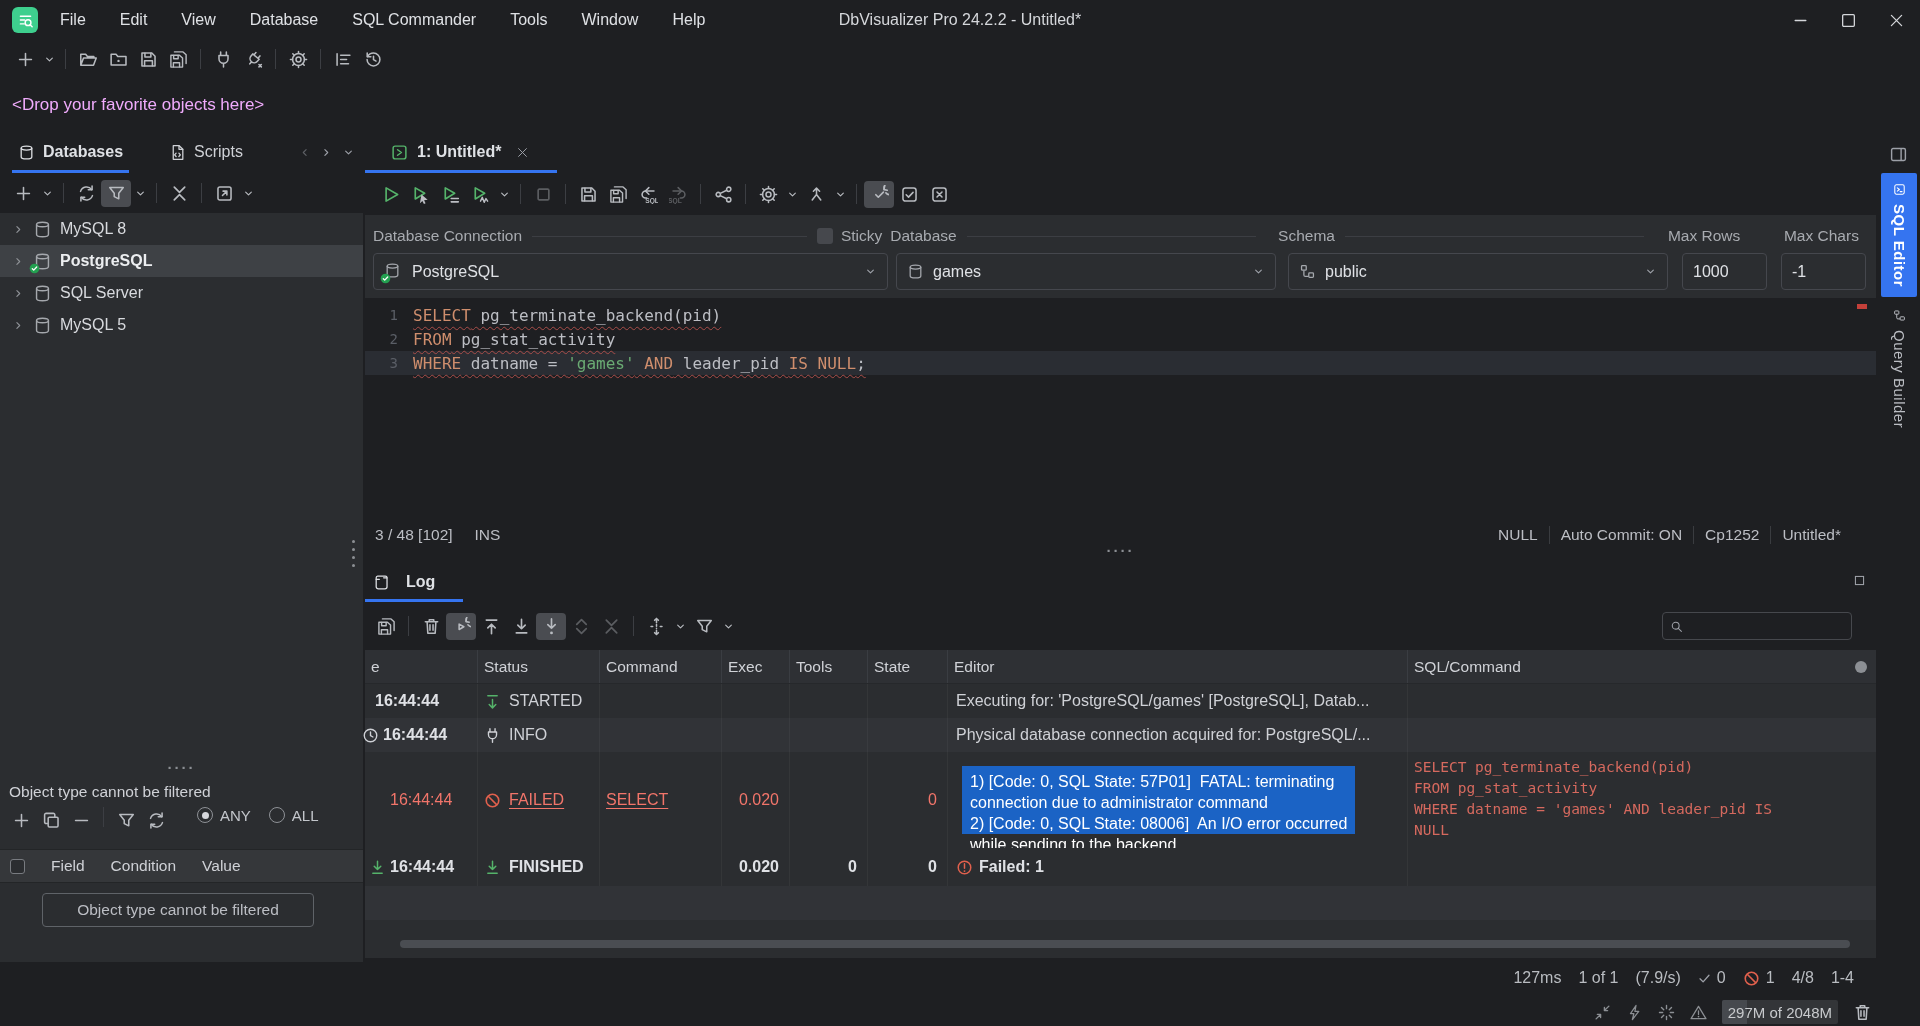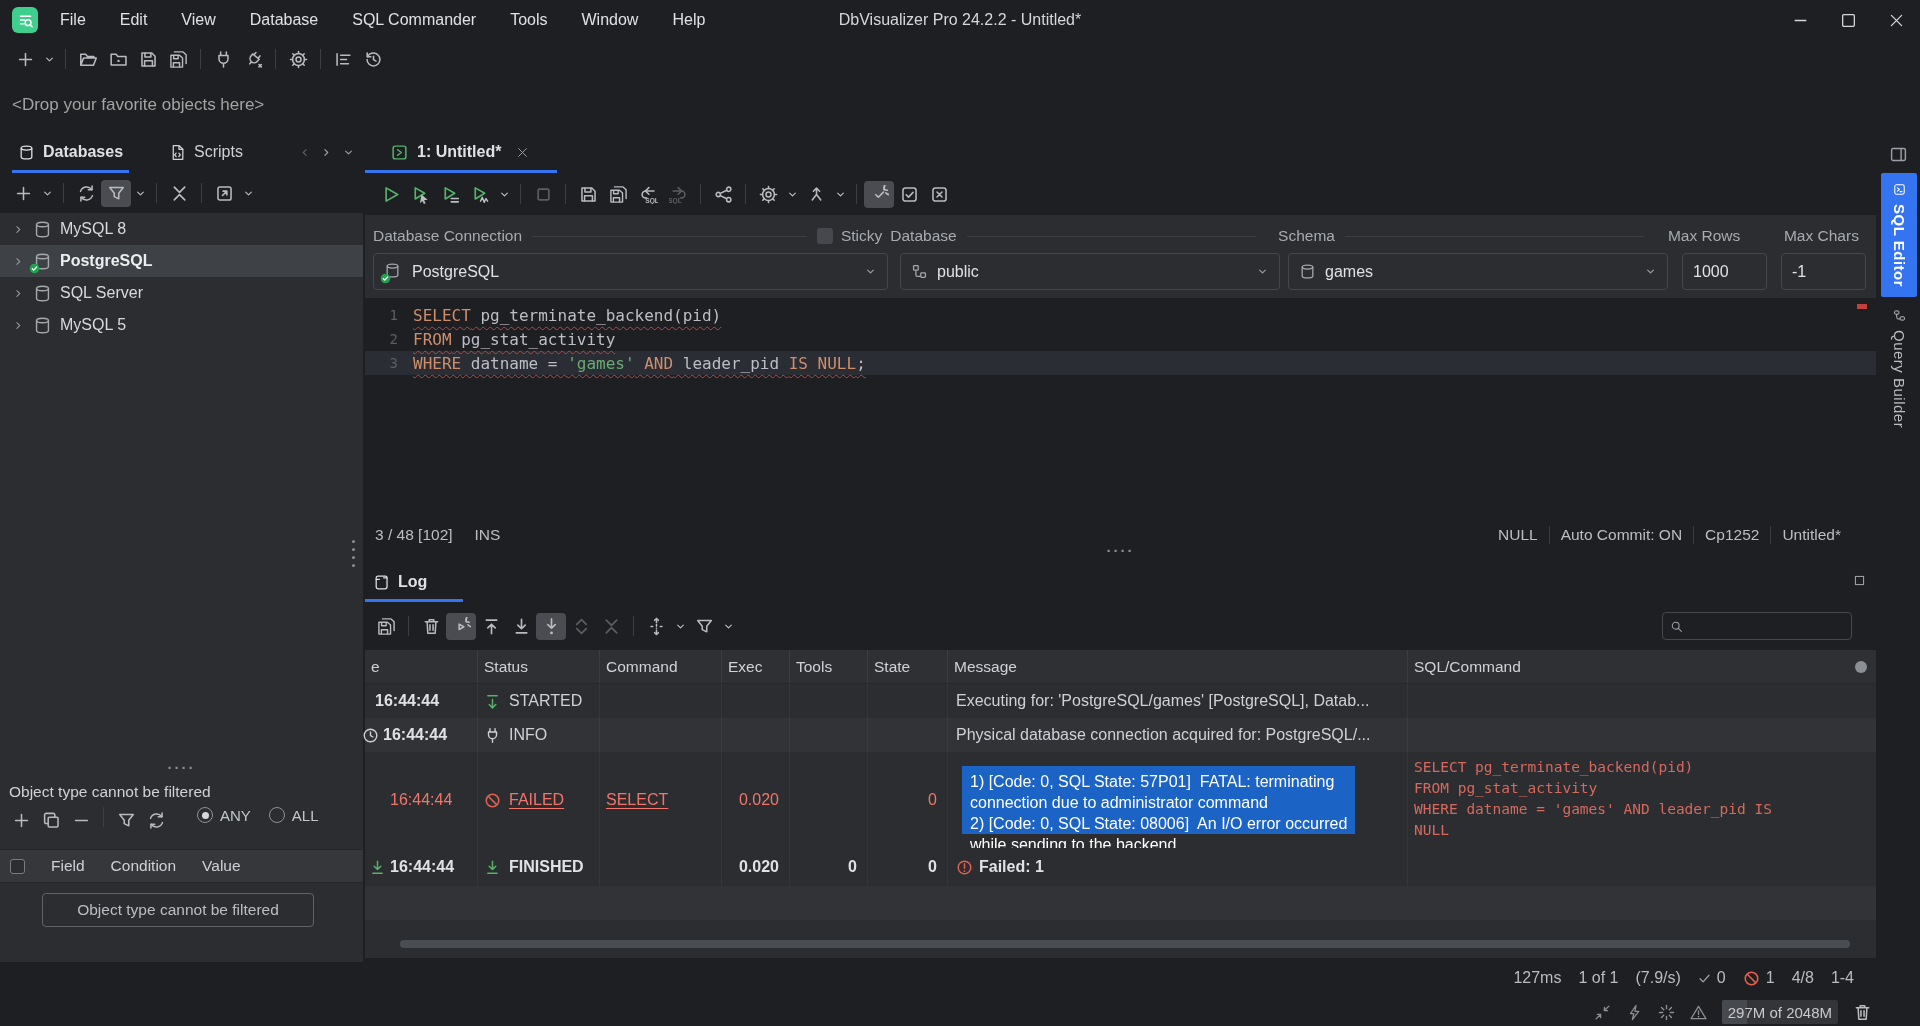--- a/index.html
+++ b/index.html
@@ -28,21 +28,21 @@
   #menubar{display:flex;gap:34px;margin-left:22px;z-index:2}
   #menubar span{cursor:default}
   #win-title{left:0;top:0;width:1920px;height:40px;text-align:center;line-height:40px;color:#d5d7db;pointer-events:none}
   #wctl{right:0;top:0;height:40px;display:flex;z-index:2}
   .wbtn{width:48px;height:40px;display:flex;align-items:center;justify-content:center;color:#d5d7db}
 
   
   #main-toolbar{top:40px;left:0;width:1920px;height:38px;display:flex;align-items:center;padding-left:10px}
 
   
-  #drop-row{top:78px;left:0;width:1920px;height:53px;line-height:53px;padding-left:12px;color:#a3a3a3;font-size:17px}
+  #drop-row{top:78px;left:0;width:1920px;height:53px;line-height:53px;padding-left:12px;color:#f0abfc;font-size:17px}
 
   
   #left-panel{top:131px;left:0;width:363px;height:831px}
   .ptabs{position:absolute;top:0;left:0;right:0;height:42px;display:flex;align-items:center;padding-left:12px}
   .ptab{position:relative;height:42px;display:flex;align-items:center;gap:8px;padding:0 6px;color:#cfd1d6}
   .ptab.active{color:var(--txt);font-weight:700}
   .tabline{position:absolute;left:0;right:0;bottom:0;height:3px;background:var(--blue)}
   .tnav{position:absolute;right:8px;top:0;height:42px;display:flex;align-items:center;gap:9px;color:var(--txt3)}
   .ttools{position:absolute;top:42px;left:0;right:0;height:40px;display:flex;align-items:center;padding-left:8px}
   .lbody{position:absolute;top:82px;left:0;right:0;bottom:0;background:var(--panel)}
@@ -94,21 +94,21 @@
 
   .estatus{position:absolute;top:387px;left:0;right:0;height:34px;display:flex;align-items:center;color:var(--txt2);font-size:15.5px}
   .estatus .lft{margin-left:10px;display:flex;gap:22px}
   .estatus .rgt{margin-left:auto;margin-right:24px;display:flex;align-items:center}
   .eseg{padding:0 11px;border-left:1px solid #3a3c40}
   .eseg:first-child{border-left:none}
   .msplit{position:absolute;top:411px;left:0;right:0;text-align:center;color:#8c8f94;font-weight:700;letter-spacing:2px;font-size:15px}
 
   
   .logtabrow{position:absolute;top:431px;left:0;right:0;height:40px}
-  .logtab{position:absolute;left:0;top:0;height:40px;display:flex;align-items:center;gap:8px;padding:0 12px 0 8px;font-weight:700}
+  .logtab{position:absolute;left:0;top:0;height:40px;display:flex;align-items:center;gap:16px;padding:0 12px 0 8px;font-weight:700}
   .tabline3{position:absolute;left:0;bottom:0;width:98px;height:3px;background:var(--blue)}
   .maxbtn{position:absolute;right:10px;top:12px;color:var(--txt3)}
   #log-toolbar{position:absolute;top:471px;left:0;right:0;height:48px;display:flex;align-items:center;padding-left:6px}
   .searchbox{position:absolute;right:24px;top:10px;width:190px;height:28px;border:1px solid #46484d;border-radius:4px;display:flex;align-items:center;padding:0 7px;gap:6px;color:var(--txt3)}
   .searchbox input{flex:1;background:transparent;border:none;outline:none;color:var(--txt);font-size:15px;min-width:0}
 
   #log-table{position:absolute;top:519px;left:0;right:0;height:308px;background:var(--panel)}
   #log-header{display:flex;height:34px;background:#2e3034;border-bottom:1px solid #26282b;color:#d0d2d7;font-size:15.5px;position:relative}
   .hc{display:flex;align-items:center;padding-left:6px;border-right:1px solid #3a3d42;flex:0 0 auto;overflow:hidden;white-space:nowrap}
   .colbtn{position:absolute;right:9px;top:11px;width:12px;height:12px;border-radius:50%;background:#8c8f94}
@@ -930,34 +930,34 @@
             </svg>
           <svg class="badge">
               <use href="#s-badge"></use>
             </svg>
         </span>
         <span>PostgreSQL</span>
         <svg class="ic sm chev">
             <use href="#s-chevd"></use>
           </svg>
       </div>
+      <div class="selbox g2" style="margin-left:8px">
+        <svg class="ic md" style="color:#a5a8ad">
+            <use href="#s-db"></use>
+          </svg>
+        <span>games</span>
+        <svg class="ic sm chev">
+            <use href="#s-chevd"></use>
+          </svg>
+      </div>
       <div class="selbox g3" style="margin-left:12px">
         <svg class="ic md" style="color:#a5a8ad">
             <use href="#s-schema"></use>
           </svg>
         <span>public</span>
-        <svg class="ic sm chev">
-            <use href="#s-chevd"></use>
-          </svg>
-      </div>
-      <div class="selbox g2" style="margin-left:8px">
-        <svg class="ic md" style="color:#a5a8ad">
-            <use href="#s-db"></use>
-          </svg>
-        <span>games</span>
         <svg class="ic sm chev">
             <use href="#s-chevd"></use>
           </svg>
       </div>
       <input class="numin" style="margin-left: 14px;" value="1000">
       <input class="numin" style="margin-left: 14px;" value="-1">
     </div>
   </div>
 
   <div id="editor">
@@ -1078,21 +1078,21 @@
   </div>
 
   <div id="log-table">
     <div id="log-header">
         <div class="hc c0">e</div>
         <div class="hc c1">Status</div>
         <div class="hc c2">Command</div>
         <div class="hc c3">Exec</div>
         <div class="hc c4">Tools</div>
         <div class="hc c5">State</div>
-        <div class="hc c6">Message</div>
+        <div class="hc c6">Editor</div>
         <div class="hc c7">SQL/Command</div>
         <div class="colbtn"></div>
       </div>
     <div id="log-rows">
         <div class="lrow" style="height:34px;background:#2b2d30">
       <div class="lc c0" style="overflow:visible">
             <span class="bold" style="margin-left:4px">16:44:44</span>
           </div>
       <div class="lc c1">
             <svg class="ic grn md">

